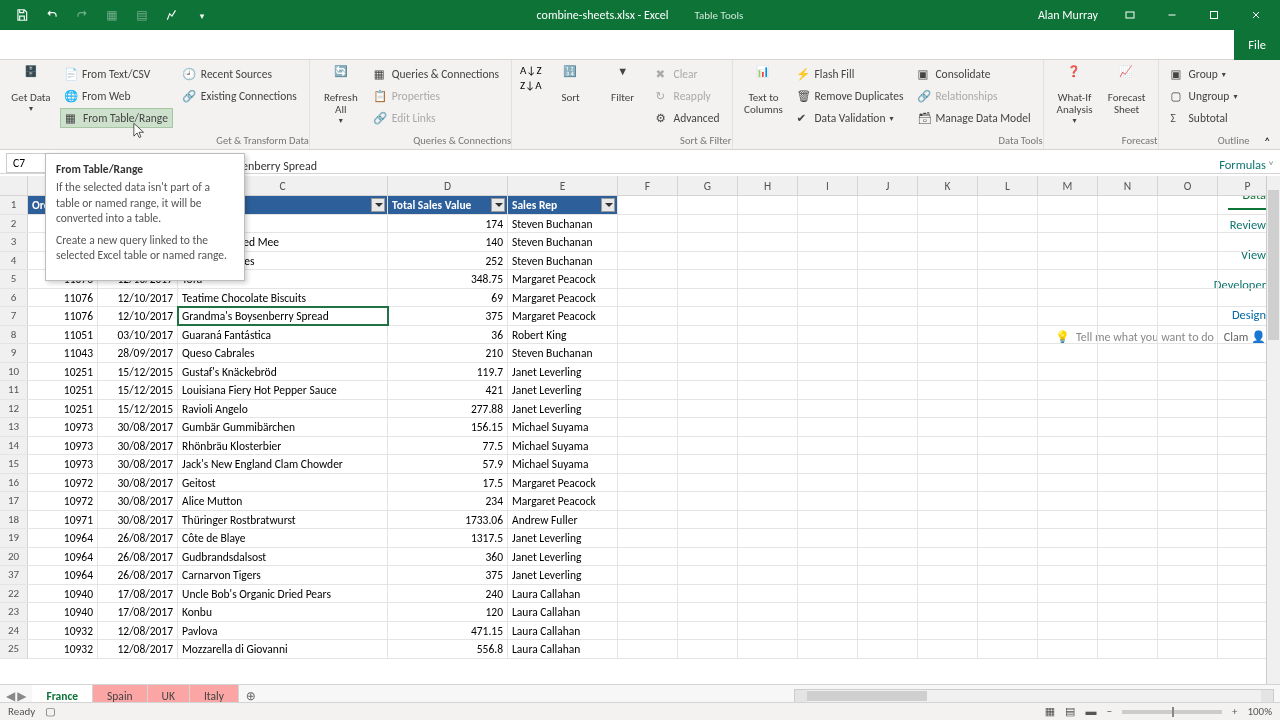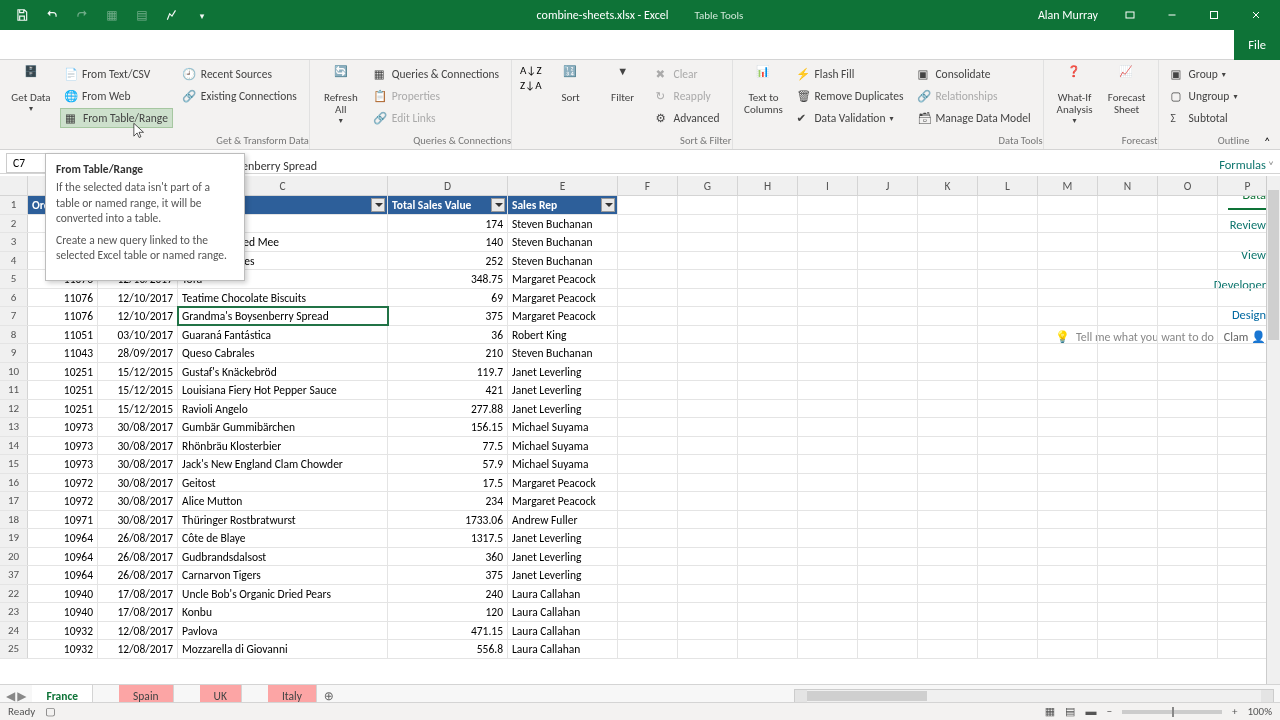--- a/index.html
+++ b/index.html
@@ -857,21 +857,21 @@
 
 <div class="vscroll">
     <div class="vthumb"></div>
   </div>
 
 <div class="sheet-tabs-bar">
   <div class="tab-nav">
     <span>◀</span>
     <span>▶</span>
   </div>
-  <div id="sheet-tabs-holder" style="display:flex;gap:26px;">
+  <div id="sheet-tabs-holder" style="display:flex;">
       <div class="sheet-tab active">France</div>
       <div class="sheet-tab">Spain</div>
       <div class="sheet-tab">UK</div>
       <div class="sheet-tab">Italy</div>
     </div>
   <div class="new-sheet">⊕</div>
   <div class="hscroll">
     <div class="arr"></div>
     <div class="thumb"></div>
     <div class="arr" style="margin-left:auto;"></div>

